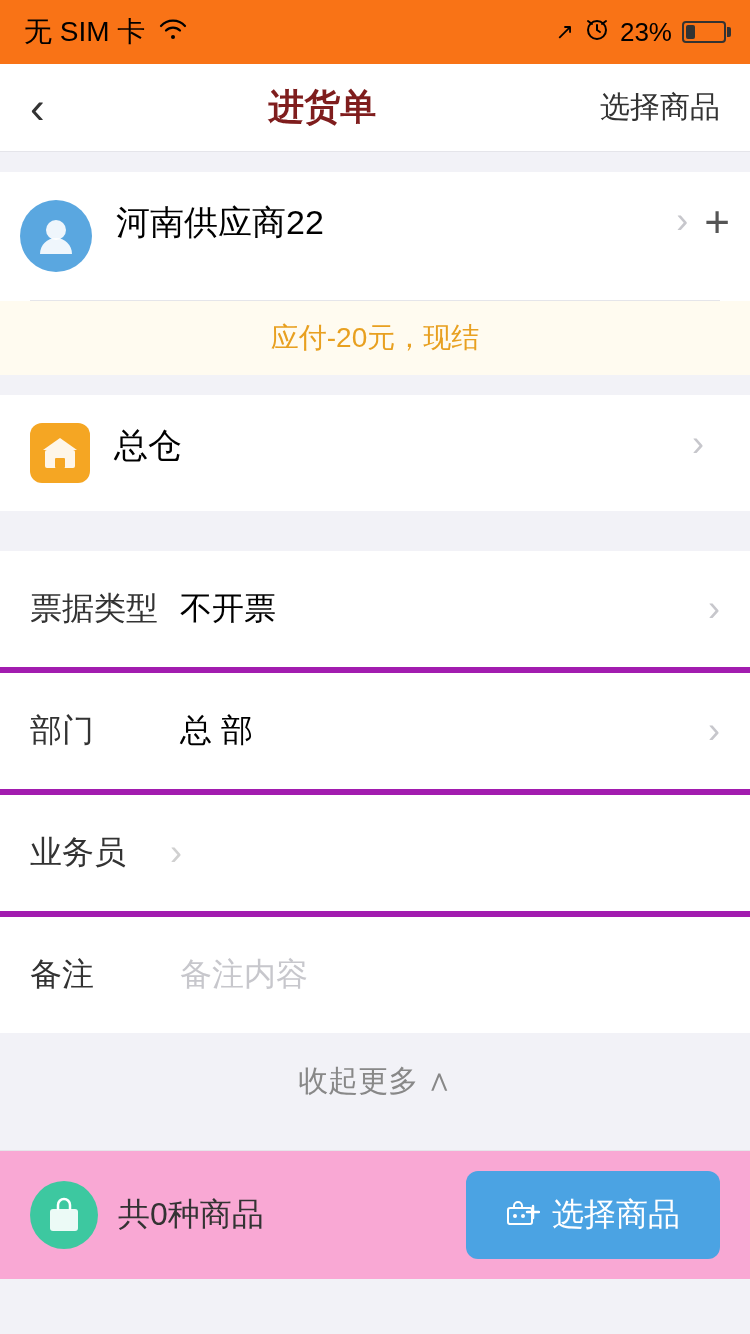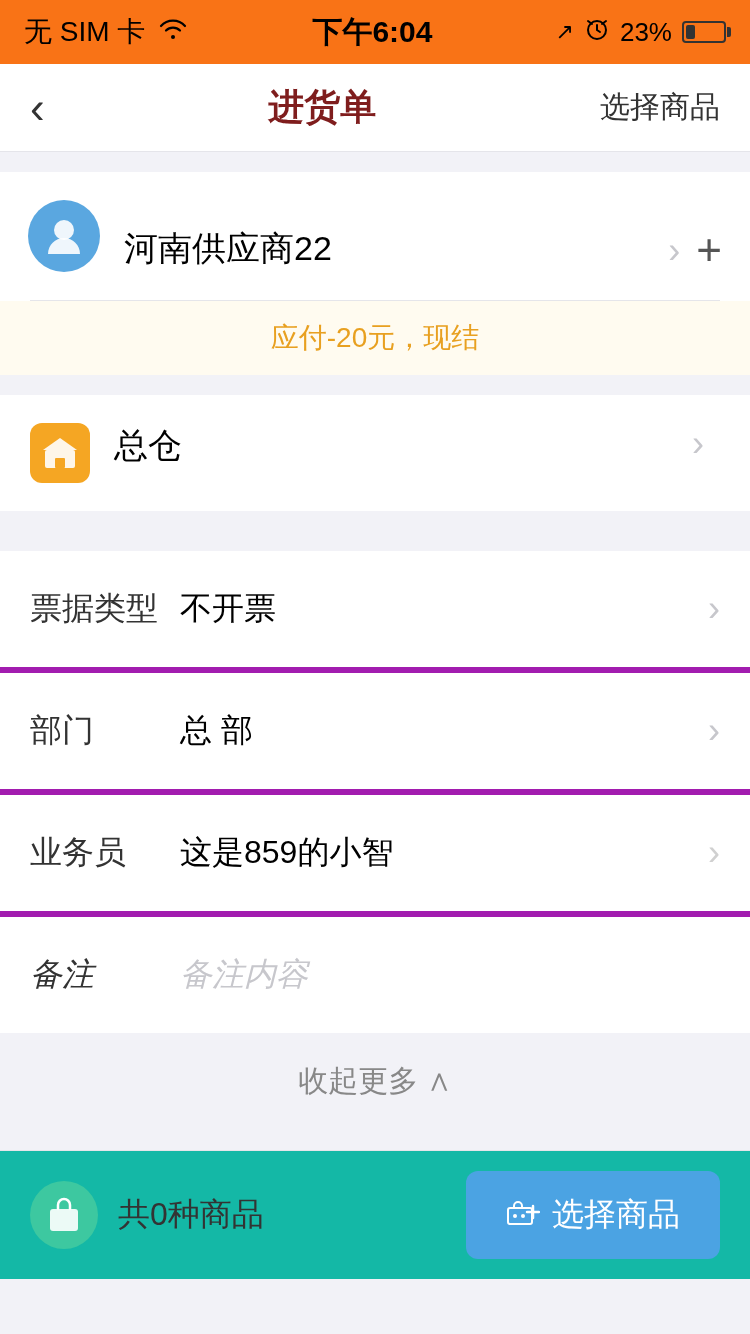--- a/index.html
+++ b/index.html
@@ -76,22 +76,22 @@
 
     
     .card {
       background: #fff;
       margin: 0;
     }
 
     
     .supplier-row {
       display: flex;
-      align-items: flex-end;
-      padding: 28px 28px;
+      align-items: flex-start;
+      padding: 28px 20px;
       background: #fff;
     }
     .supplier-avatar {
       width: 72px;
       height: 72px;
       border-radius: 50%;
       background: #5aa7e0;
       display: flex;
       align-items: center;
       justify-content: center;
@@ -168,21 +168,20 @@
     }
     .form-row {
       display: flex;
       align-items: center;
       padding: 36px 30px;
       border-bottom: 6px solid #a21caf;
       position: relative;
     }
     .form-row:last-child {
       border-bottom: none;
-      font-style: italic;
     }
     .form-label {
       font-size: 32px;
       color: #333;
       width: 140px;
       flex-shrink: 0;
     }
     .form-value {
       flex: 1;
       font-size: 32px;
@@ -209,21 +208,21 @@
       justify-content: center;
       padding: 28px 0;
       font-size: 30px;
       color: #888;
       cursor: pointer;
       margin-top: 0;
     }
 
     
     .bottom-bar {
-      background: #14b8a6;
+      background: #f9a8d4;
       display: flex;
       align-items: center;
       padding: 20px 30px;
       border-top: 1px solid #e5e5ea;
     }
     .product-icon {
       width: 68px;
       height: 68px;
       border-radius: 50%;
       background: #3dc8a0;
@@ -293,21 +292,20 @@
   <div class="status-left">
     <span>无 SIM 卡</span>
     <span class="wifi-icon">
       <svg width="32" height="24" viewBox="0 0 32 24" fill="none">
         <path d="M16 18a2 2 0 1 1 0 4 2 2 0 0 1 0-4z" fill="#000"></path>
         <path d="M9 13.5a9.9 9.9 0 0 1 14 0" stroke="#000" stroke-width="2.2" fill="none" stroke-linecap="round"></path>
         <path d="M4 9a15.9 15.9 0 0 1 24 0" stroke="#000" stroke-width="2.2" fill="none" stroke-linecap="round"></path>
       </svg>
     </span>
   </div>
-  <div class="status-center">下午6:04</div>
   <div class="status-right">
     <span style="font-size:22px;">↗</span>
     <span>
       <svg width="26" height="26" viewBox="0 0 26 26" fill="none">
         <circle cx="13" cy="14" r="9" stroke="#000" stroke-width="2" fill="none"></circle>
         <path d="M13 9v5l3 2" stroke="#000" stroke-width="2" stroke-linecap="round"></path>
         <path d="M4 5l4 3M22 5l-4 3" stroke="#000" stroke-width="2" stroke-linecap="round"></path>
       </svg>
     </span>
     <span style="font-size:26px;">23%</span>
@@ -371,21 +369,20 @@
   </div>
 
   <div class="form-row">
     <span class="form-label">部门</span>
     <span class="form-value">总 部</span>
     <span class="form-chevron">›</span>
   </div>
 
   <div class="form-row">
     <span class="form-label">业务员</span>
-    <span class="form-value">这是859的小智</span>
     <span class="form-chevron-disabled">›</span>
   </div>
 
   <div class="form-row">
     <span class="form-label">备注</span>
     <span class="form-value placeholder">备注内容</span>
   </div>
 </div>
 
 <div class="collapse-row">

